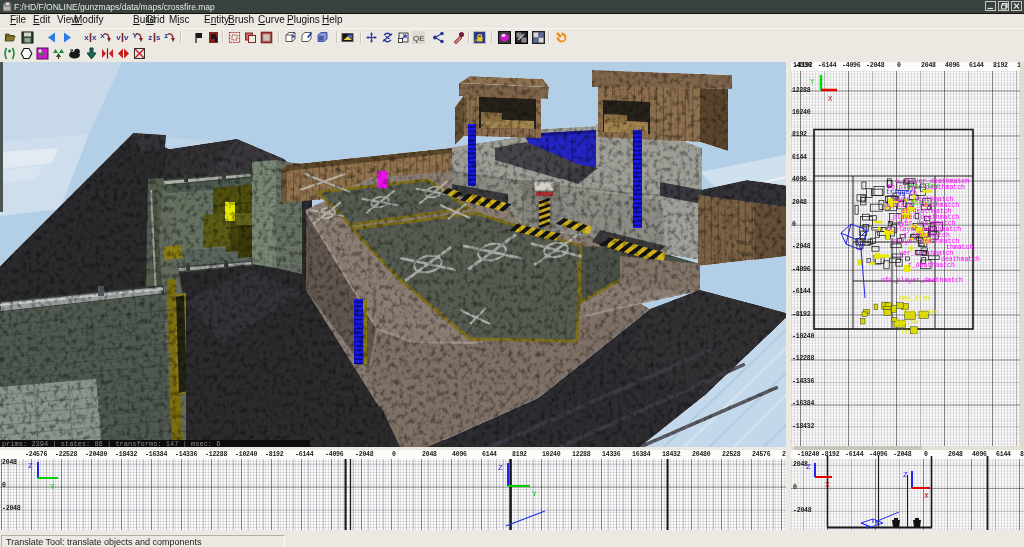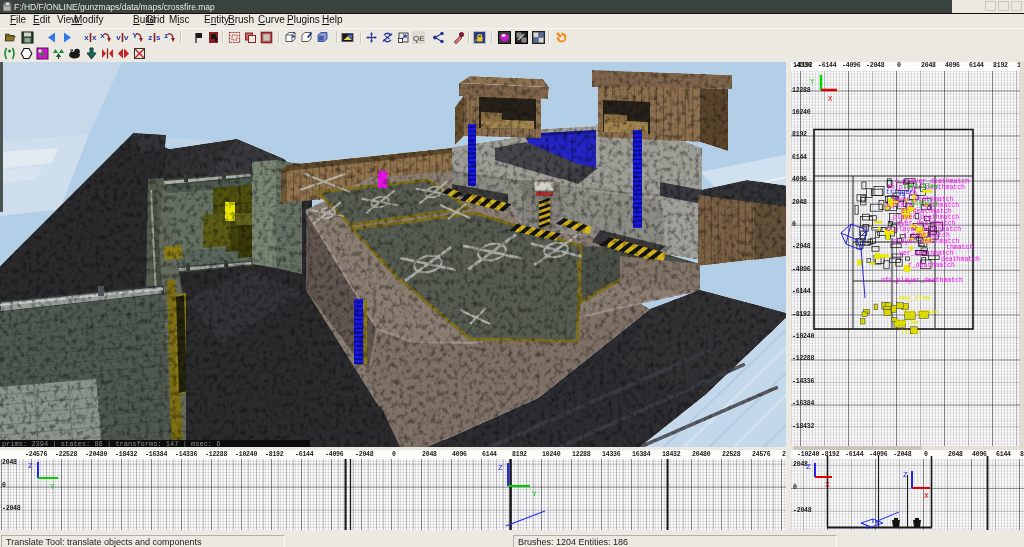--- a/index.html
+++ b/index.html
@@ -1,18 +1,18 @@
 <!DOCTYPE html>
 <html><head><meta charset="utf-8">
 <style>
 html,body{margin:0;padding:0;background:#000;}
 #app{position:relative;width:1024px;height:547px;overflow:hidden;
  font-family:"Liberation Sans",sans-serif;background:#ece9e2;}
 .abs{position:absolute;}
-#titlebar{left:0;top:0;width:952px;height:13px;background:#39423f;}
+#titlebar{left:0;top:0;width:1024px;height:13px;background:#39423f;}
 #titlebar .t{position:absolute;left:14px;top:2px;color:#e8e8e4;font-size:8.5px;letter-spacing:0px;}
 #blackline{left:0;top:13px;width:1024px;height:1px;background:#14100c;}
 #menubar{left:0;top:14px;width:1024px;height:14px;background:#ece9e2;color:#111;font-size:10px;}
 #menubar span{position:absolute;top:0px;}
 #menubar u{text-decoration:underline;}
 #tb1{left:0;top:28px;width:1024px;height:18px;background:#ece9e2;border-top:1px solid #f8f6f2;}
 #tb2{left:0;top:46px;width:1024px;height:16px;background:#ece9e2;}
 .ic{position:absolute;top:1px;width:13px;height:13px;}
 .sep{position:absolute;top:2px;width:1px;height:12px;background:#cac6bc;border-right:1px solid #f8f6f2;}
 #statusbar{left:0;top:530px;width:1024px;height:17px;background:#ece9e2;font-size:9px;color:#222;}
@@ -575,21 +575,20 @@
         <path d="M84 72 L108 62"></path>
       </g>
 <g fill="#111">
         <path d="M101 70 h8 l-1 7 h-6 Z M103 68 h4 v2 h-4 Z"></path>
         <path d="M122 70 h8 l-1 7 h-6 Z M124 68 h4 v2 h-4 Z"></path>
       </g>
 </svg>
 
 <div id="statusbar" class="abs">
 <span class="stat" style="left:1px;width:284px">Translate Tool: translate objects and components</span>
-<span class="stat" style="left:513px;width:324px">Brushes: 1204 Entities: 186</span>
 </div>
 
 <svg class="abs" style="left:0px;top:62px" width="786" height="385" viewBox="0 0 786 385">
       <defs>
 <filter id="tex" x="0" y="0" width="786" height="385" filterUnits="userSpaceOnUse" color-interpolation-filters="sRGB">
  <feTurbulence type="fractalNoise" baseFrequency="0.22 0.18" numOctaves="4" seed="11" stitchTiles="stitch"></feTurbulence>
  <feColorMatrix type="matrix" values="1.1 0 0 0 0.40  1.1 0 0 0 0.40  1.1 0 0 0 0.40  0 0 0 0 1"></feColorMatrix>
  <feBlend in2="SourceGraphic" mode="multiply" result="m"></feBlend>
  <feComposite in="m" in2="SourceGraphic" operator="in"></feComposite>
 </filter>

